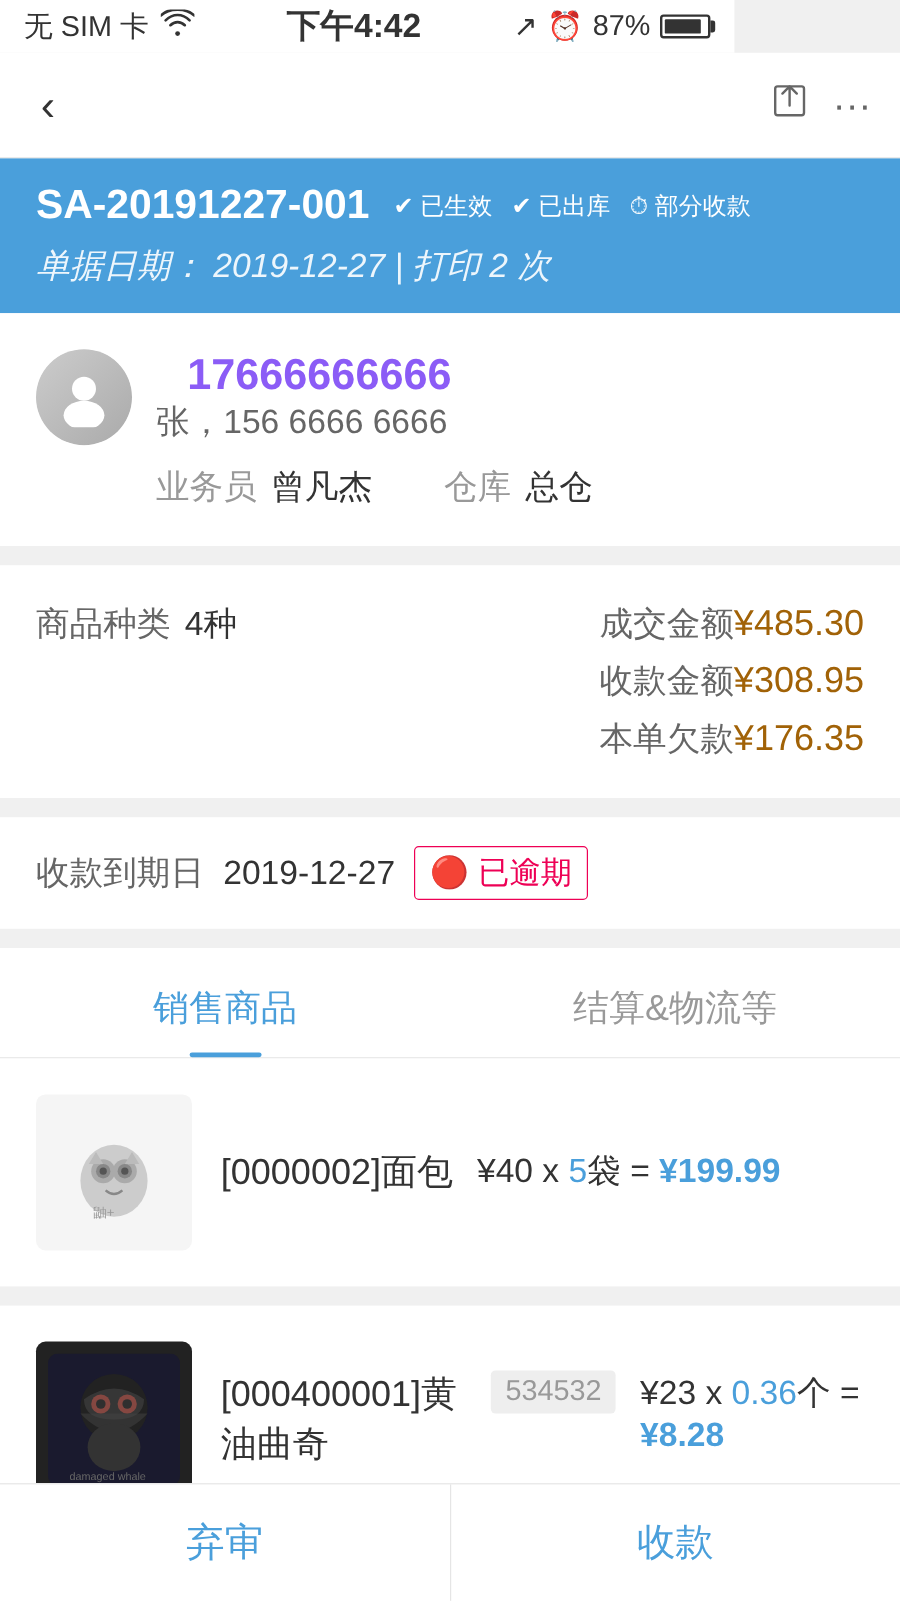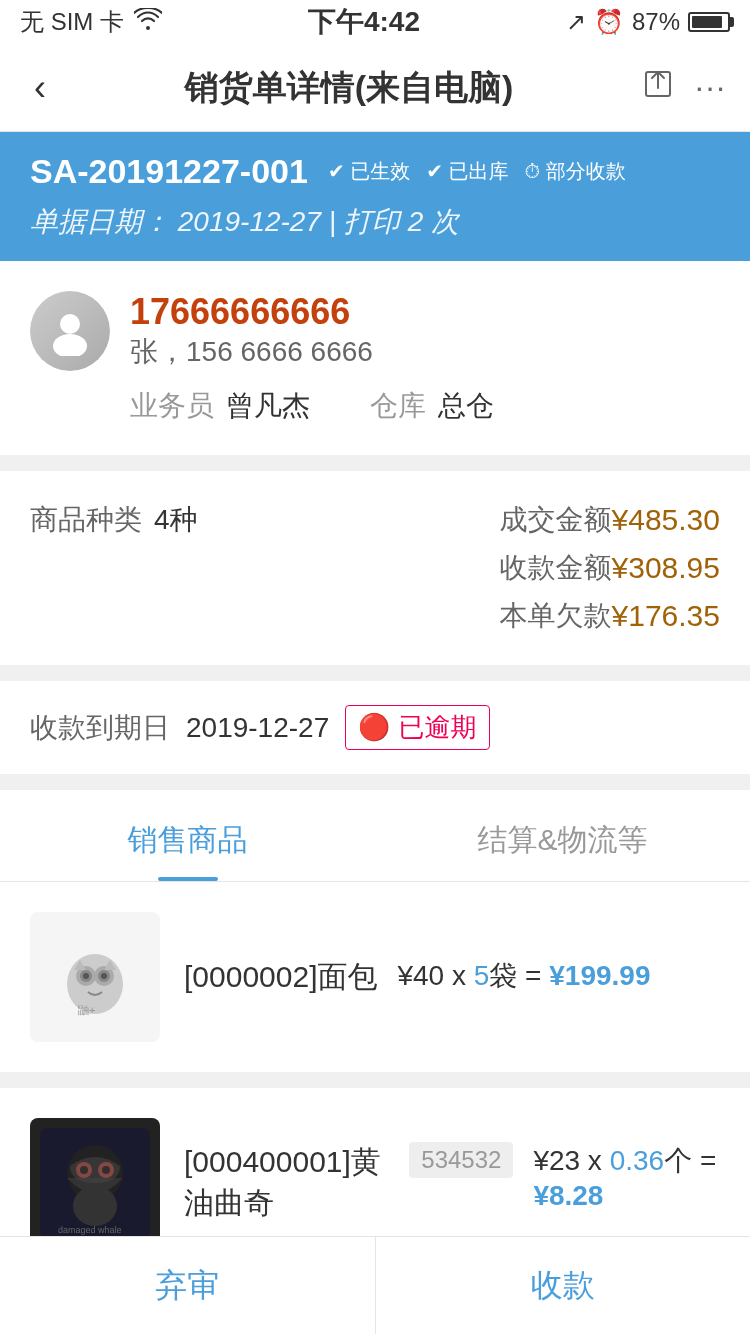--- a/index.html
+++ b/index.html
@@ -8,21 +8,21 @@
       font-family: -apple-system, 'PingFang SC', 'Helvetica Neue', Arial, sans-serif;
       width: 750px;
       min-height: 1334px;
       background: #f0f0f0;
       font-size: 28px;
       color: #333;
     }
 
     
     .status-bar {
-      width: 750px;
+      width: 612px;
       height: 44px;
       background: #fff;
       display: flex;
       align-items: center;
       justify-content: space-between;
       padding: 0 20px;
       font-size: 24px;
       font-weight: 500;
     }
     .status-left { display: flex; align-items: center; gap: 10px; }
@@ -117,21 +117,21 @@
       color: #888;
       flex-shrink: 0;
       overflow: hidden;
     }
     .avatar-inner {
       width: 100%; height: 100%;
       background: linear-gradient(135deg, #ccc 0%, #aaa 100%);
       display: flex; align-items: center; justify-content: center;
       border-radius: 50%;
     }
-    .customer-name { font-size: 36px; font-weight: 600; color: #c2410c; }
+    .customer-name { font-size: 36px; font-weight: 600; color: #8b5cf6; margin-left: 26px; }
     .customer-phone { font-size: 28px; color: #666; }
     .customer-info-row {
       display: flex;
       align-items: center;
       gap: 60px;
       font-size: 28px;
       color: #666;
       padding-left: 100px;
     }
     .info-item { display: flex; gap: 12px; }
@@ -291,21 +291,20 @@
     <span>⏰</span>
     <span>87%</span>
     <div class="battery">
       <div class="battery-fill"></div>
     </div>
   </div>
 </div>
 
 <div class="nav-bar">
   <span class="nav-back">‹</span>
-  <span class="nav-title">销货单详情(来自电脑)</span>
   <div class="nav-actions">
     <span class="nav-icon">
       <svg width="32" height="32" viewBox="0 0 32 32" fill="none">
         <rect x="4" y="4" width="24" height="24" rx="2" stroke="#666" stroke-width="2"></rect>
         <path d="M16 4v16M10 10l6-6 6 6" stroke="#666" stroke-width="2" stroke-linecap="round" stroke-linejoin="round"></path>
       </svg>
     </span>
     <span class="nav-icon">···</span>
   </div>
 </div>

